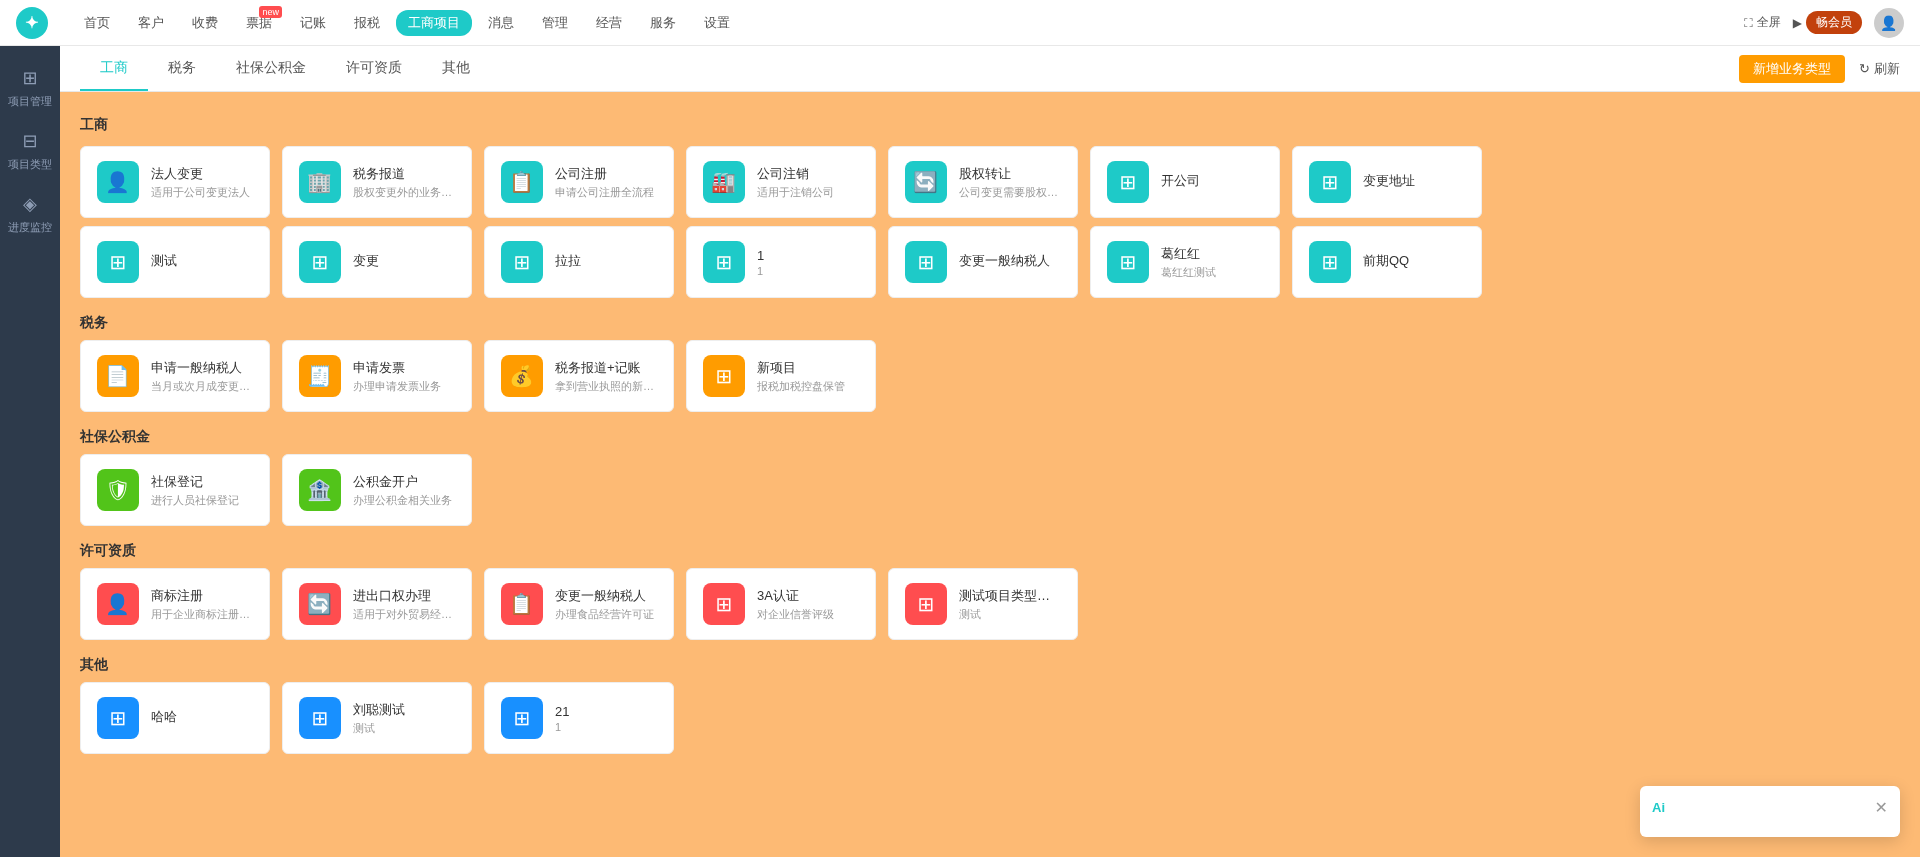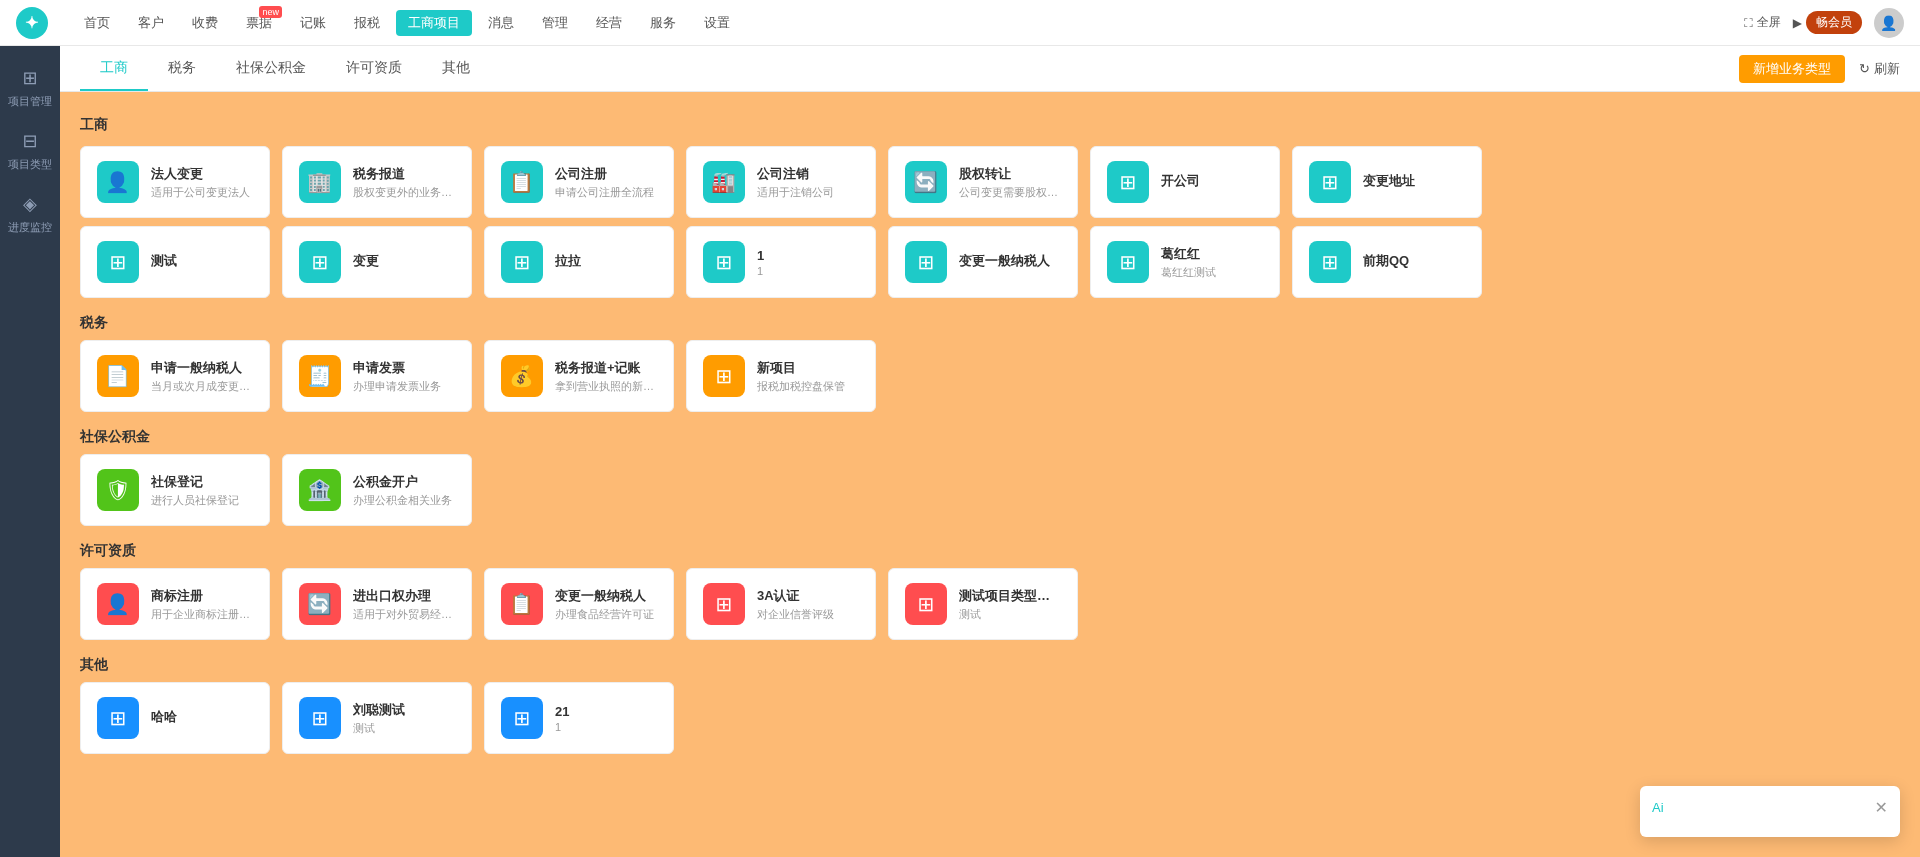--- a/index.html
+++ b/index.html
@@ -34,21 +34,21 @@
       cursor: pointer;
       color: #555;
       border-radius: 4px;
       font-size: 13px;
       position: relative;
       white-space: nowrap;
     }
     .nav-item.active {
       background: #1ecac8;
       color: white;
-      border-radius: 4px;
+      border-radius: 12px;
     }
     .nav-item .badge-new {
       position: absolute;
       top: -4px; right: 2px;
       background: #ff4d4f;
       color: white;
       font-size: 9px;
       padding: 1px 3px;
       border-radius: 3px;
       text-align: right;
@@ -173,21 +173,21 @@
 
     .card-icon {
       width: 42px; height: 42px;
       border-radius: 8px;
       display: flex; align-items: center; justify-content: center;
       flex-shrink: 0;
       font-size: 20px;
       color: white;
     }
     .card-text { flex: 1; overflow: hidden; }
-    .card-title { font-size: 13px; font-weight: 700; color: #333; white-space: nowrap; overflow: hidden; text-overflow: ellipsis; }
+    .card-title { font-size: 13px; font-weight: 400; color: #333; white-space: nowrap; overflow: hidden; text-overflow: ellipsis; }
     .card-desc { font-size: 11px; color: #999; margin-top: 2px; white-space: nowrap; overflow: hidden; text-overflow: ellipsis; }
 
     
     .icon-teal { background: #1ecac8; }
     .icon-green { background: #52c41a; }
     .icon-orange { background: #ff9c00; }
     .icon-red { background: #ff4d4f; }
     .icon-blue { background: #1890ff; }
 
     
@@ -201,21 +201,21 @@
       background: white;
       border-radius: 6px;
       box-shadow: 0 4px 16px rgba(0,0,0,0.15);
       padding: 12px;
       font-size: 12px;
     }
     .notif-header {
       display: flex; justify-content: space-between; align-items: center;
       margin-bottom: 8px;
     }
-    .notif-title { color: #1ecac8; font-weight: normal; font-size: 13px; }
+    .notif-title { color: #1ecac8; font-weight: bold; font-size: 13px; }
     .notif-close { cursor: pointer; color: #999; font-size: 16px; }
     .notif-body { color: #555; line-height: 1.6; }
   </style>
 </head>
 <body>
 
 <div class="top-nav">
   <div class="nav-logo">✦</div>
   <div class="nav-items">
     <div class="nav-item">首页</div>

